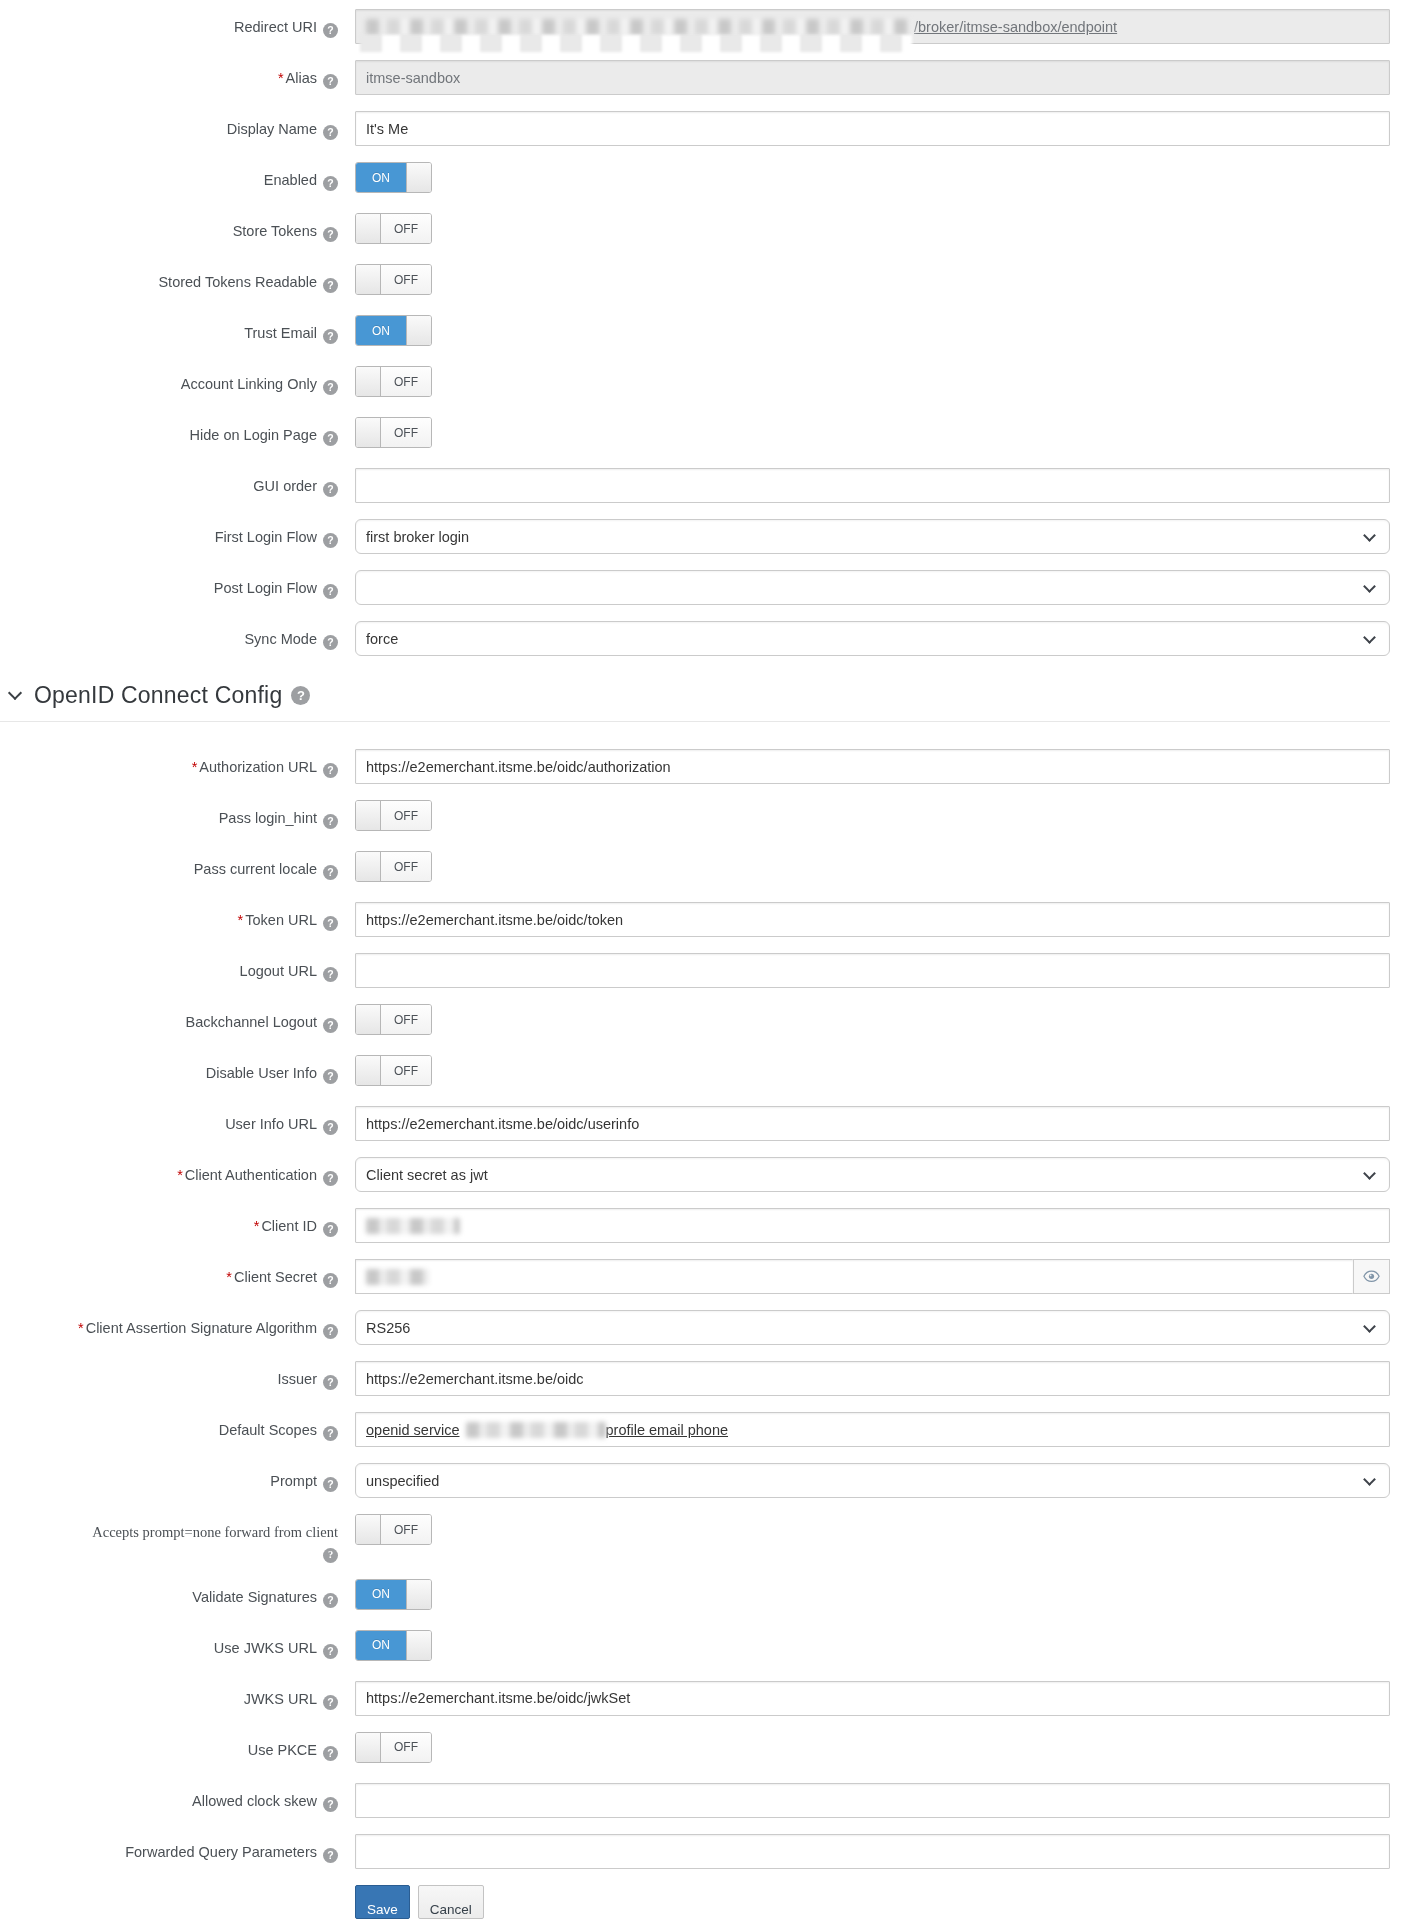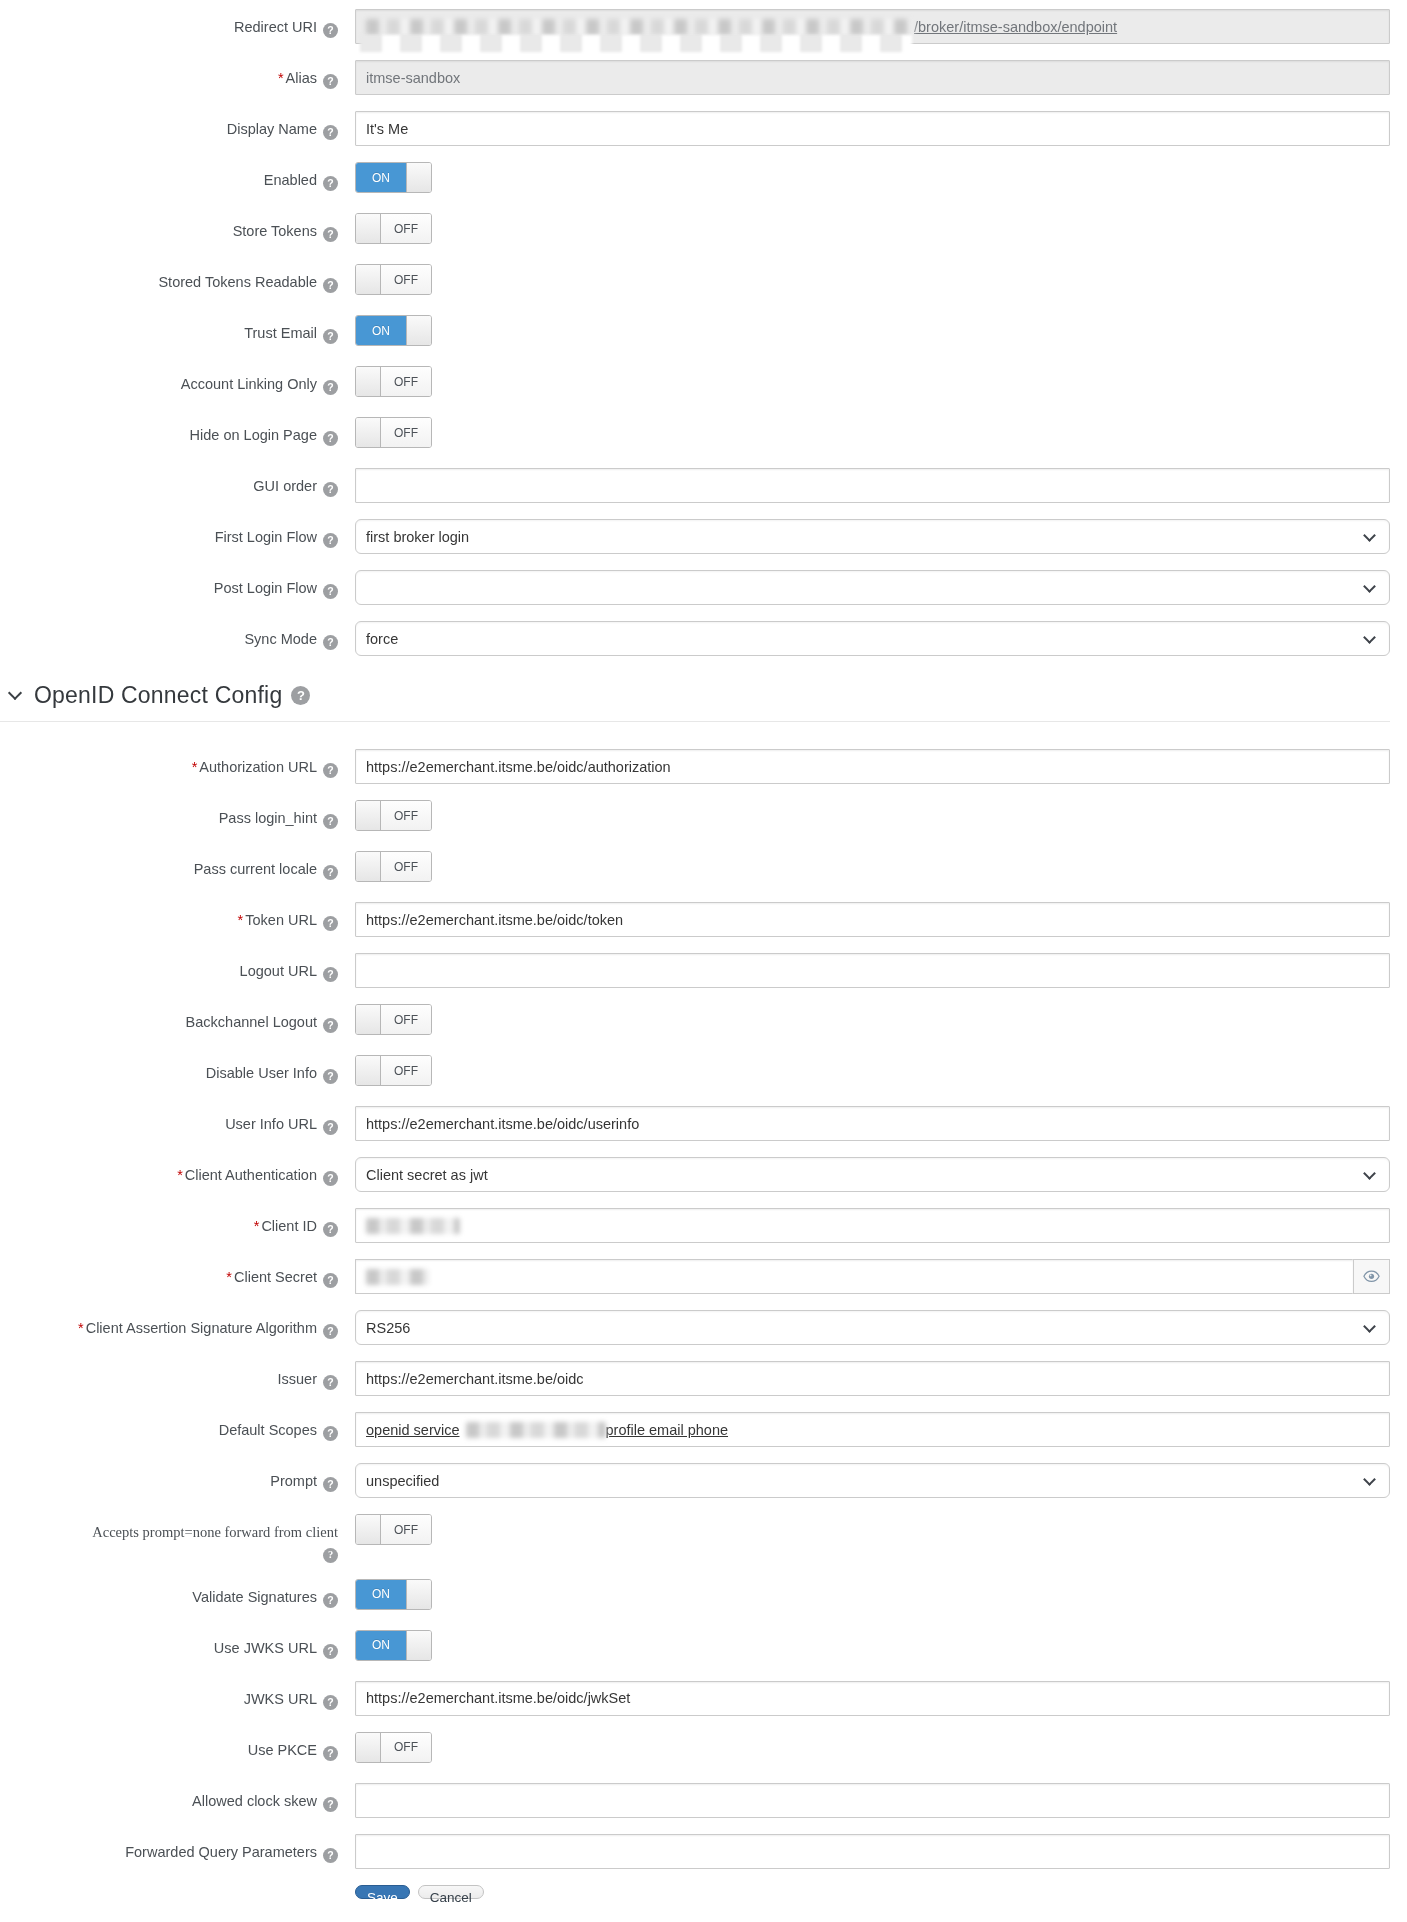--- a/index.html
+++ b/index.html
@@ -88,22 +88,22 @@
   .hdr-caret {
     width:10px; height:10px; border-right:2px solid #3a3f44; border-bottom:2px solid #3a3f44;
     transform:rotate(45deg); margin:-6px 14px 0 2px; cursor:pointer;
   }
   .hdr-title { font-size:23px; color:#35393d; letter-spacing:0.2px; }
   .hdr-help { width:19px; height:19px; font-size:13px; margin-left:9px; vertical-align:0; }
   .divider { border-bottom:1px solid #e7e7e7; margin:12px 0 27px 0; }
 
   
   .btn {
-    height:14px; padding:4px 11px; font-family:inherit; font-size:13.5px;
-    border-radius:10px; cursor:pointer; margin-right:4px;
+    height:14px; padding:16px 11px; font-family:inherit; font-size:13.5px;
+    border-radius:2px; cursor:pointer; margin-right:4px;
   }
   .btn-primary { background:#3876b4; border:1px solid #2a5d92; color:#fff; }
   .btn-default { background:linear-gradient(#f7f7f7,#ececec); border:1px solid #c3c3c3; color:#36404a; }
 
   .eye-svg { display:block; }
 </style>
 </head>
 <body>
 
 <div class="form">

